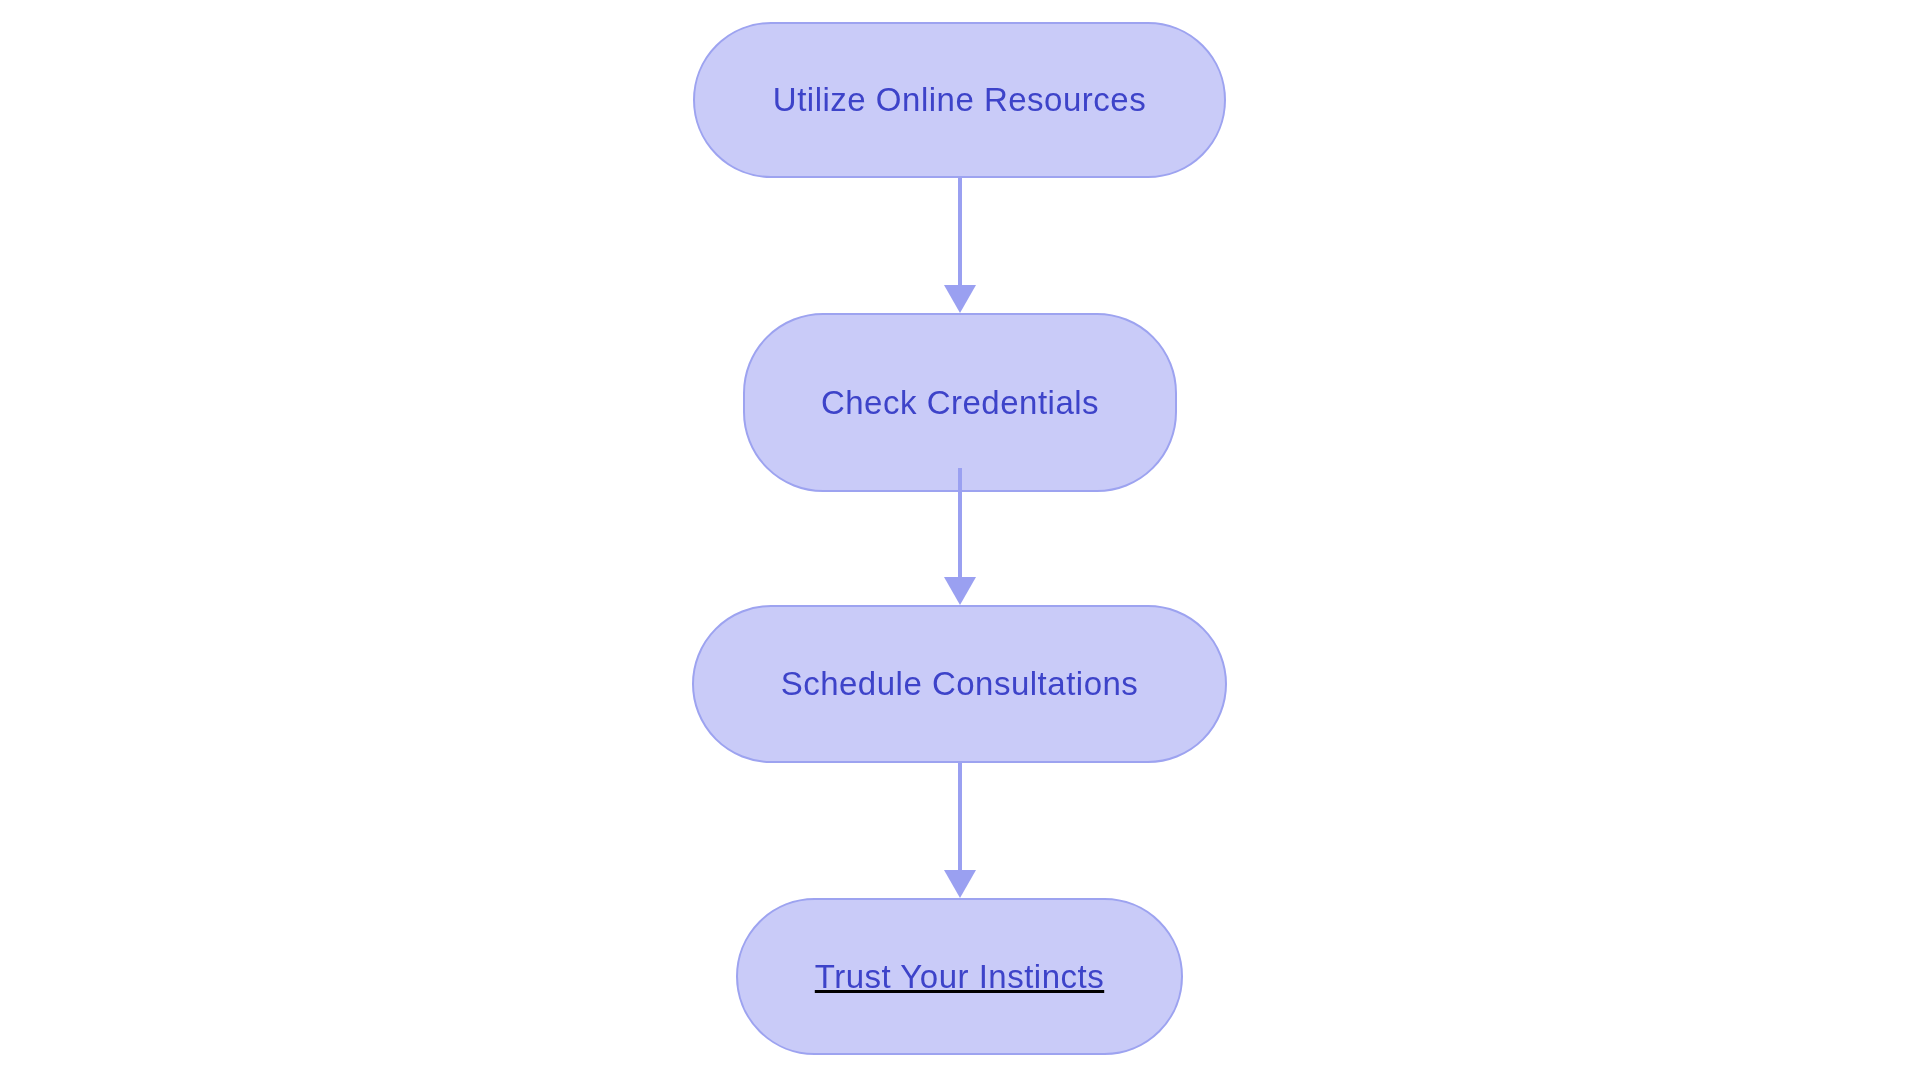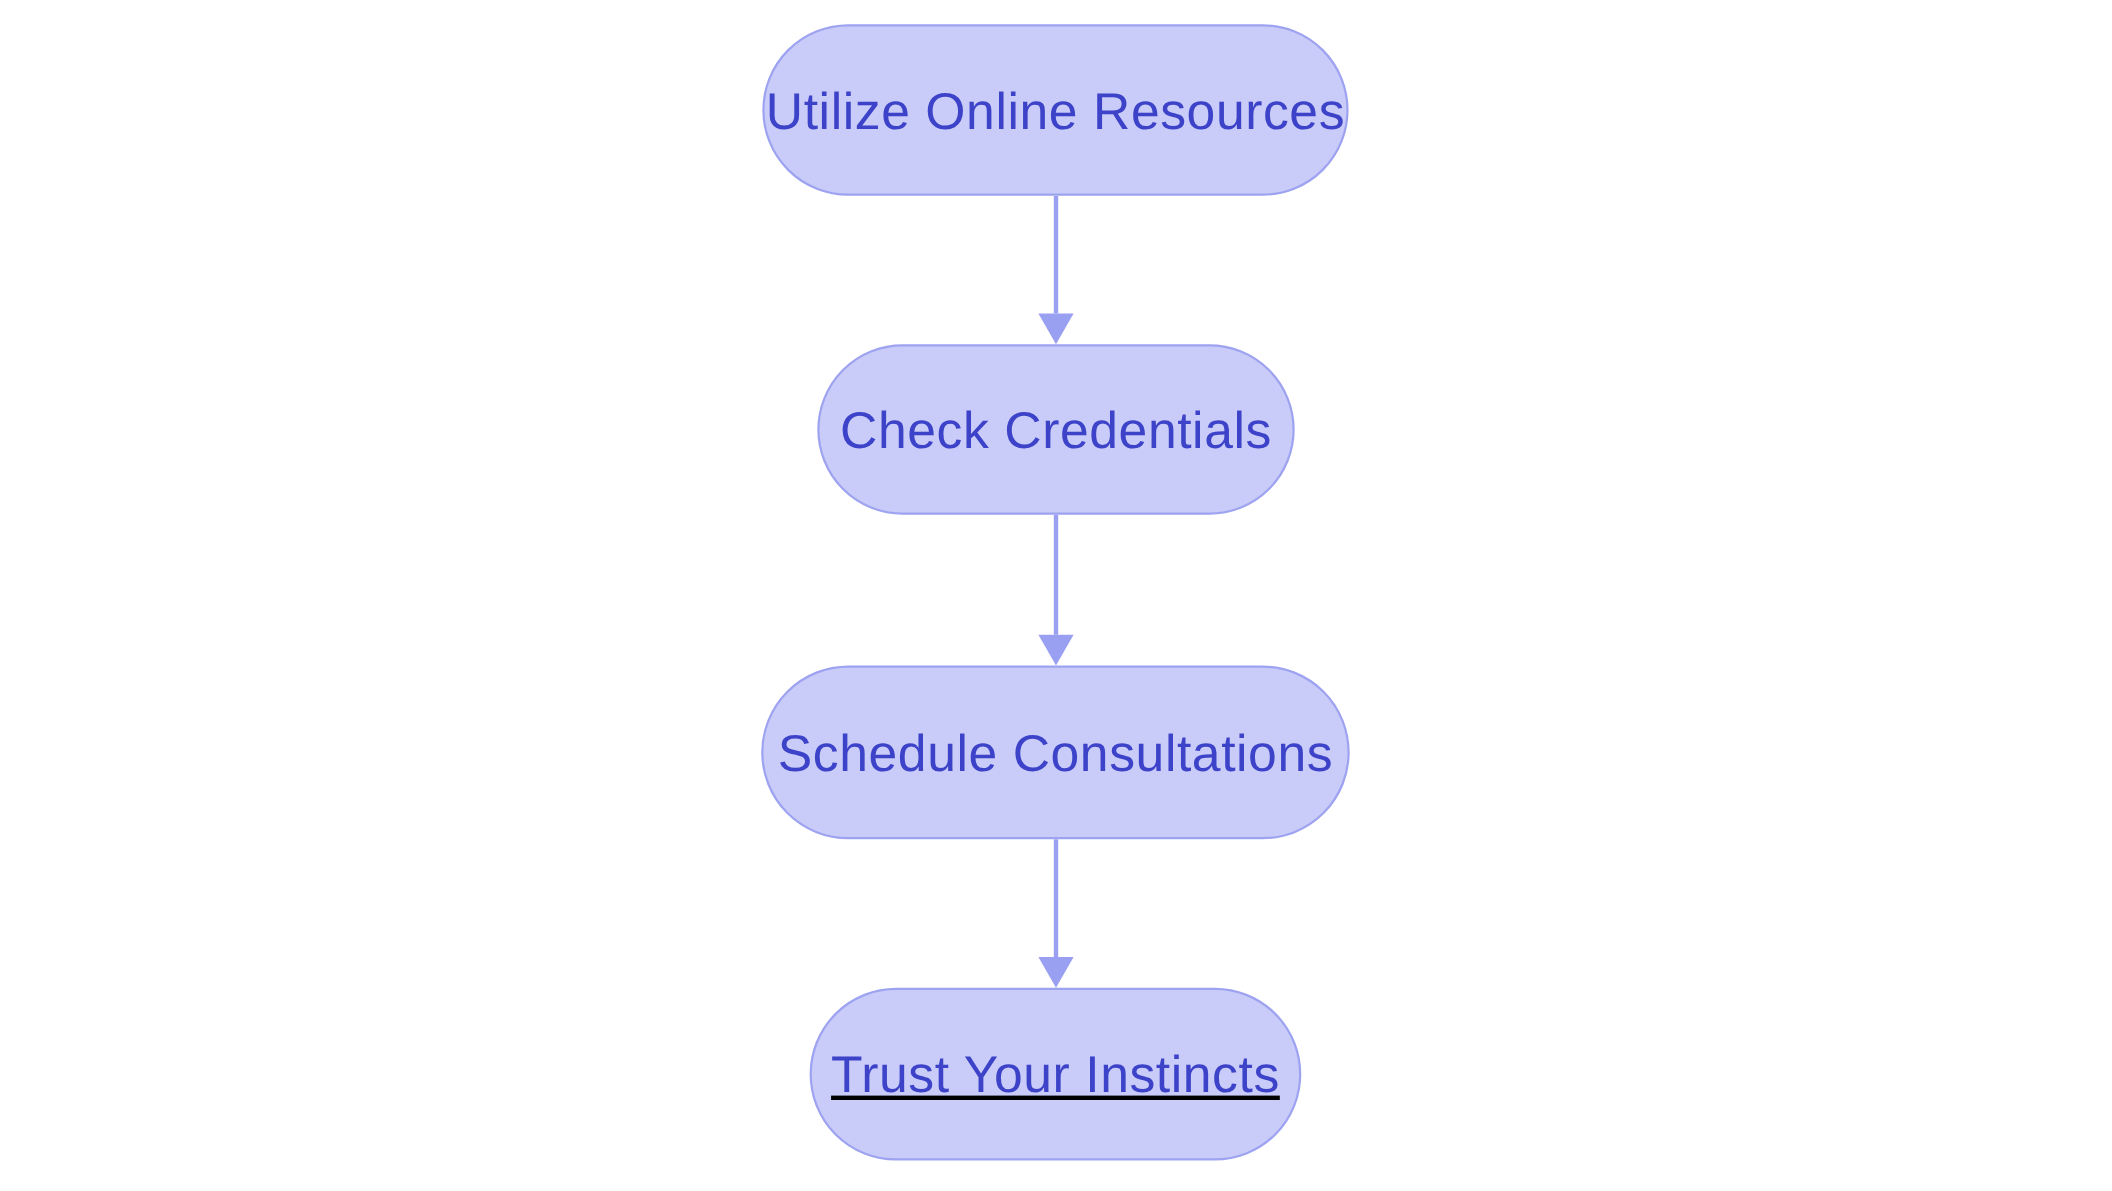--- a/index.html
+++ b/index.html
@@ -23,29 +23,29 @@
     background: var(--node-fill, #c9cbf8);
     border: 2px solid var(--node-border, #9da3f0);
     border-radius: 80px;
     display: flex;
     align-items: center;
     justify-content: center;
   }
 
   .node-label {
     color: var(--node-text, #3d43c9);
-    font-size: 47px;
+    font-size: 33px;
     font-weight: 400;
     letter-spacing: 0.5px;
     white-space: nowrap;
     text-align: center;
   }
 
   .node-1 { left: 693px; top: 22px;  width: 533px; height: 156px; }
-  .node-2 { left: 743px; top: 313px; width: 434px; height: 155px; }
+  .node-2 { left: 743px; top: 313px; width: 434px; height: 179px; }
   .node-3 { left: 692px; top: 605px; width: 535px; height: 158px; justify-content: center; }
   .node-4 { left: 736px; top: 898px; width: 447px; height: 157px; text-decoration: underline; }
 
   .arrow-line {
     position: absolute;
     width: 4px;
     left: 958px;
     background: var(--arrow, #9aa0f1);
   }
 

